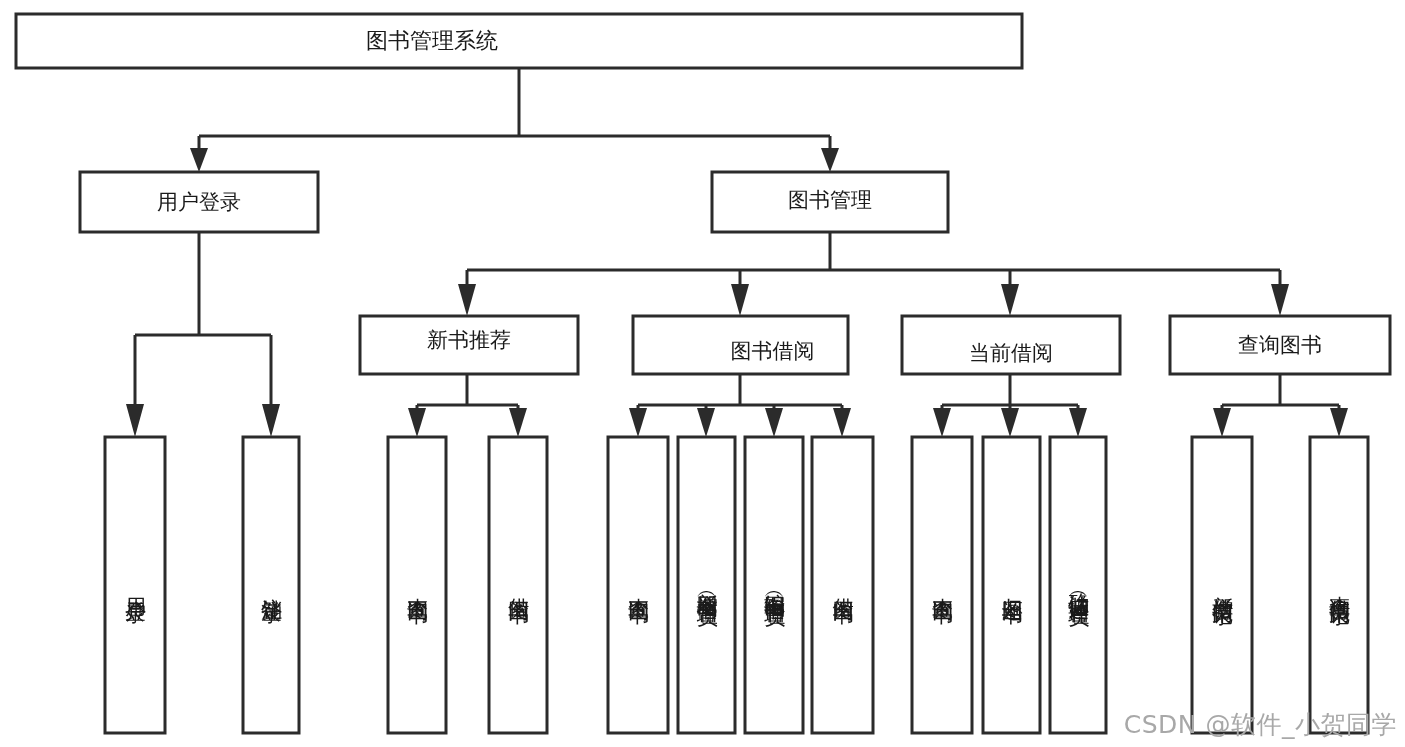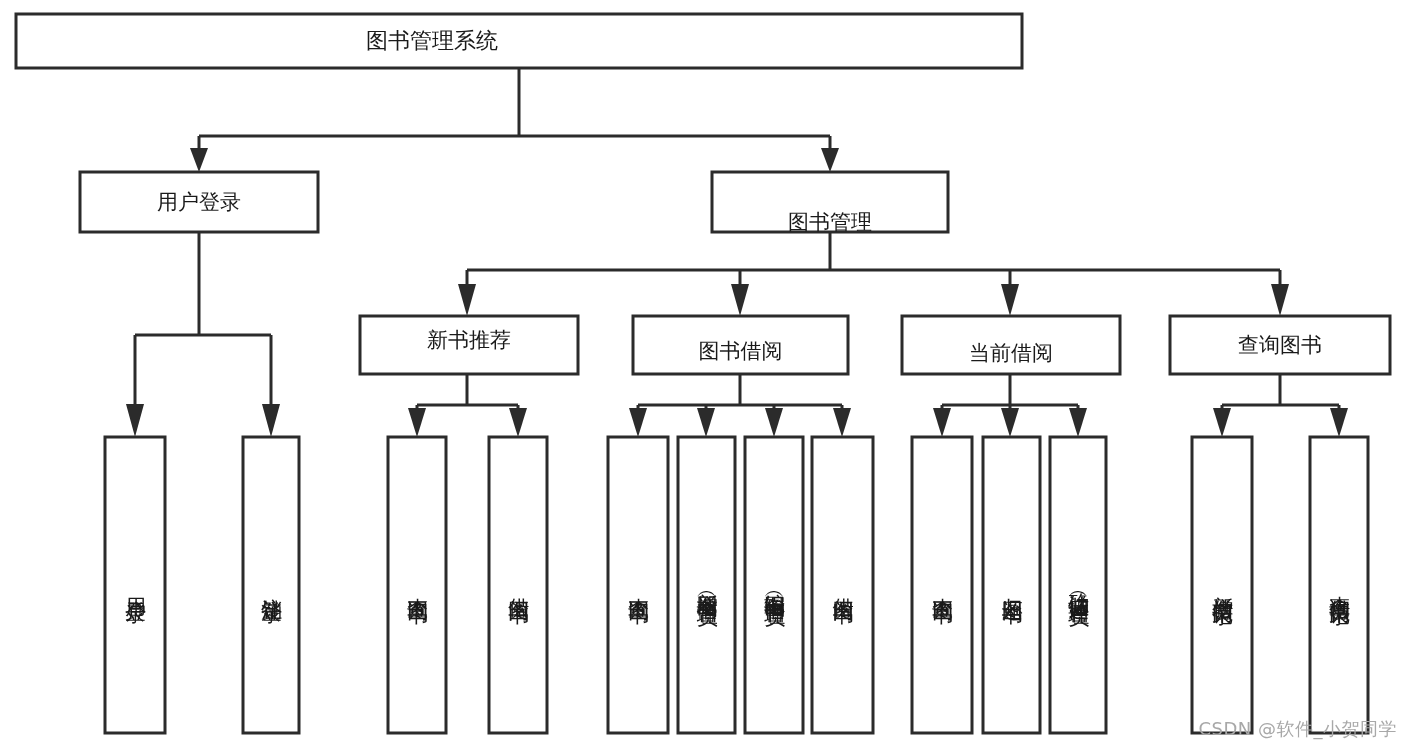--- a/index.html
+++ b/index.html
@@ -73,21 +73,21 @@
     white-space: nowrap;
   }
   .title-label-wrap {
     font-size: 22px;
   }
   #watermark {
     position: absolute;
     right: 8px;
     bottom: 6px;
     font-family: "DejaVu Sans", "Liberation Sans", sans-serif;
-    font-size: 18px;
+    font-size: 25px;
     color: #a8a8a8;
     letter-spacing: 0.5px;
     white-space: nowrap;
     user-select: none;
   }
 </style>
 </head>
 <body>
 
 <div id="diagram-root">
@@ -188,24 +188,24 @@
     <rect class="node-box" x="912" y="437" width="60" height="296"></rect>
     <rect class="node-box" x="983" y="437" width="57" height="296"></rect>
     <rect class="node-box" x="1050" y="437" width="56" height="296"></rect>
     <rect class="node-box" x="1192" y="437" width="60" height="296"></rect>
     <rect class="node-box" x="1310" y="437" width="58" height="296"></rect>
   </svg>
 
   <div class="hlabel-wrap title-label-wrap" style="left:16px; top:14px; width:832px; height:54px;">图书管理系统</div>
 
   <div class="hlabel-wrap" style="left:80px; top:172px; width:238px; height:60px;">用户登录</div>
-  <div class="hlabel-wrap" style="left:712px; top:172px; width:236px; height:56px;margin-top:22px;">图书管理</div>
+  <div class="hlabel-wrap" style="left:712px; top:172px; width:236px; height:56px;">图书管理</div>
 
   <div class="hlabel-wrap" style="left:360px; top:316px; width:218px; height:47px;">新书推荐</div>
-  <div class="hlabel-wrap" style="left:633px; top:316px; width:215px; height:70px;">图书借阅</div>
+  <div class="hlabel-wrap" style="left:633px; top:316px; width:215px; height:70px;padding-left:32px;">图书借阅</div>
   <div class="hlabel-wrap" style="left:902px; top:316px; width:218px; height:74px;">当前借阅</div>
   <div class="hlabel-wrap" style="left:1170px; top:316px; width:220px; height:58px;">查询图书</div>
 
   <div class="vlabel-wrap" style="left:105px; top:437px; width:60px; height:296px;">
       <span>用户登录</span>
     </div>
   <div class="vlabel-wrap" style="left:243px; top:437px; width:56px; height:296px;">
       <span>注销登录</span>
     </div>
   <div class="vlabel-wrap" style="left:388px; top:437px; width:58px; height:296px;">

